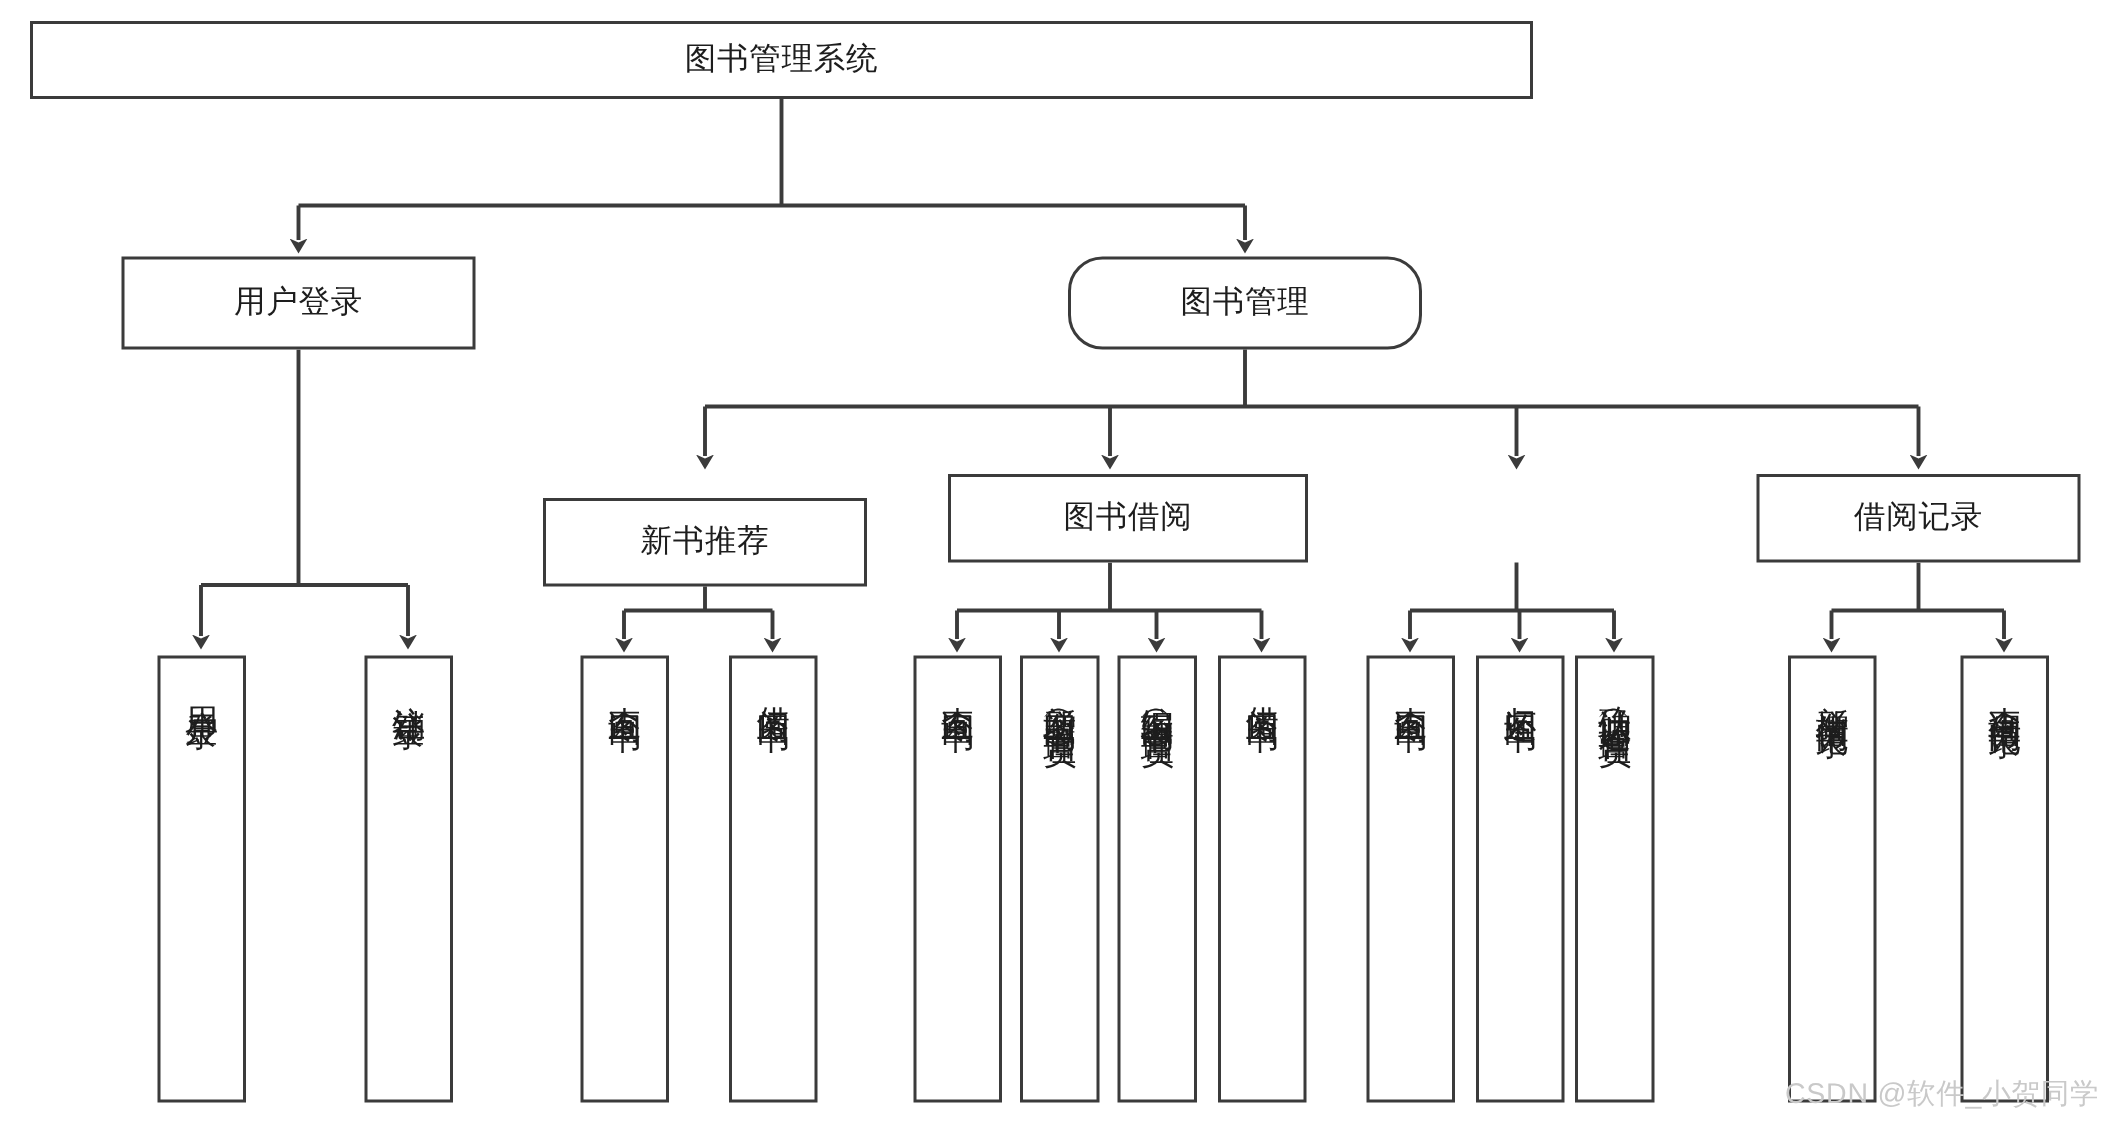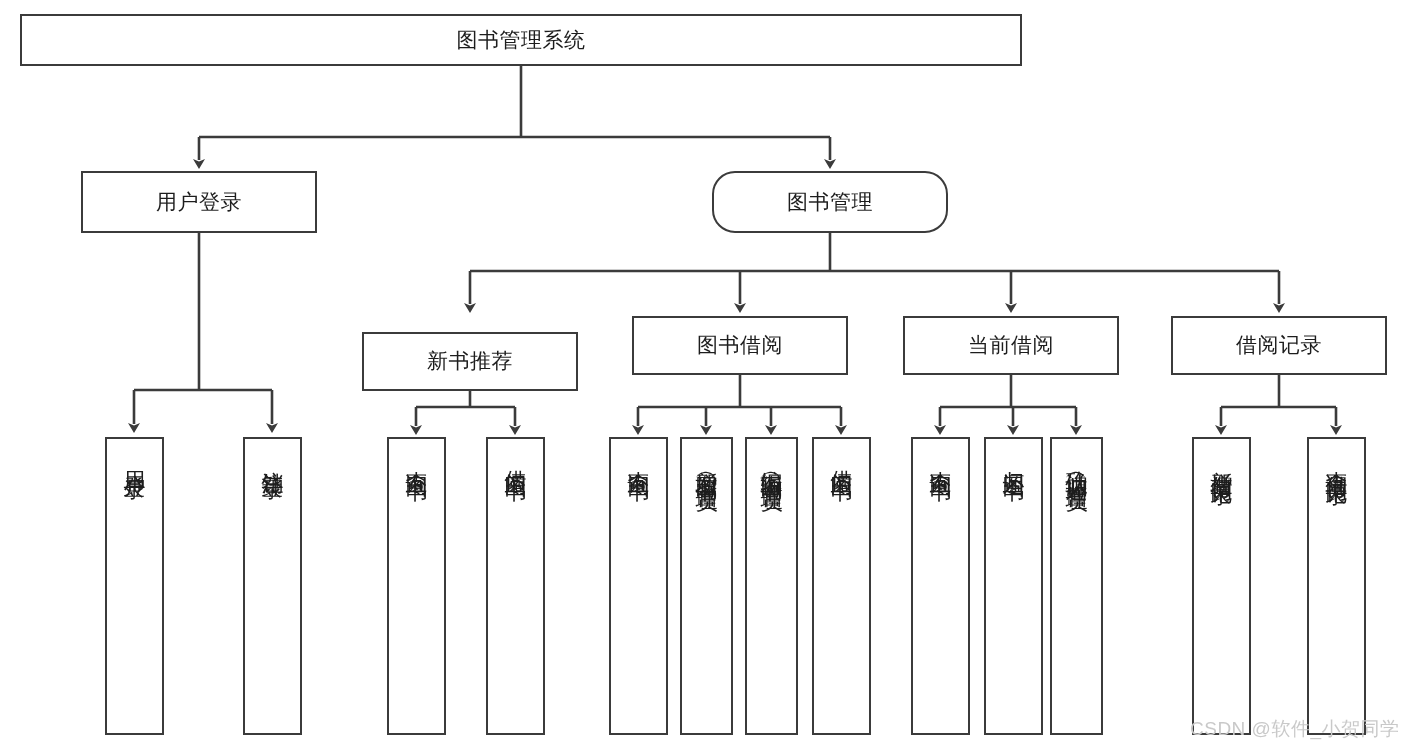--- a/index.html
+++ b/index.html
@@ -124,25 +124,22 @@
   <div class="node" id="node-l2-0" style="left: 81px; top: 171px; width: 236px; height: 62px;">
     <span class="node-label">用户登录</span>
   </div>
   <div class="node" id="node-l2-1" style="left: 712px; top: 171px; width: 236px; height: 62px; border-radius: 23px;">
     <span class="node-label">图书管理</span>
   </div>
 
   <div class="node" id="node-l3-0" style="left: 362px; top: 316px; width: 216px; height: 59px; margin-top: 16px;">
     <span class="node-label">新书推荐</span>
   </div>
-  <div class="node" id="node-l3-1" style="left: 632px; top: 316px; width: 216px; height: 59px;">
+  <div class="node" id="node-l3-1" style="left: 632px; top: 316px; width: 240px; height: 59px;">
     <span class="node-label">图书借阅</span>
-  </div>
-  <div class="node" id="node-l3-2" style="left: 903px; top: 316px; width: 216px; height: 59px;">
-    <span class="node-label">当前借阅</span>
   </div>
   <div class="node" id="node-l3-3" style="left: 1171px; top: 316px; width: 216px; height: 59px;">
     <span class="node-label">借阅记录</span>
   </div>
 
   <div class="node leaf" id="node-leaf-0" style="left: 105px; top: 437px; width: 59px; height: 298px;">
     <span class="node-label">用户登录</span>
   </div>
   <div class="node leaf" id="node-leaf-1" style="left: 243px; top: 437px; width: 59px; height: 298px;">
     <span class="node-label">注销登录</span>

